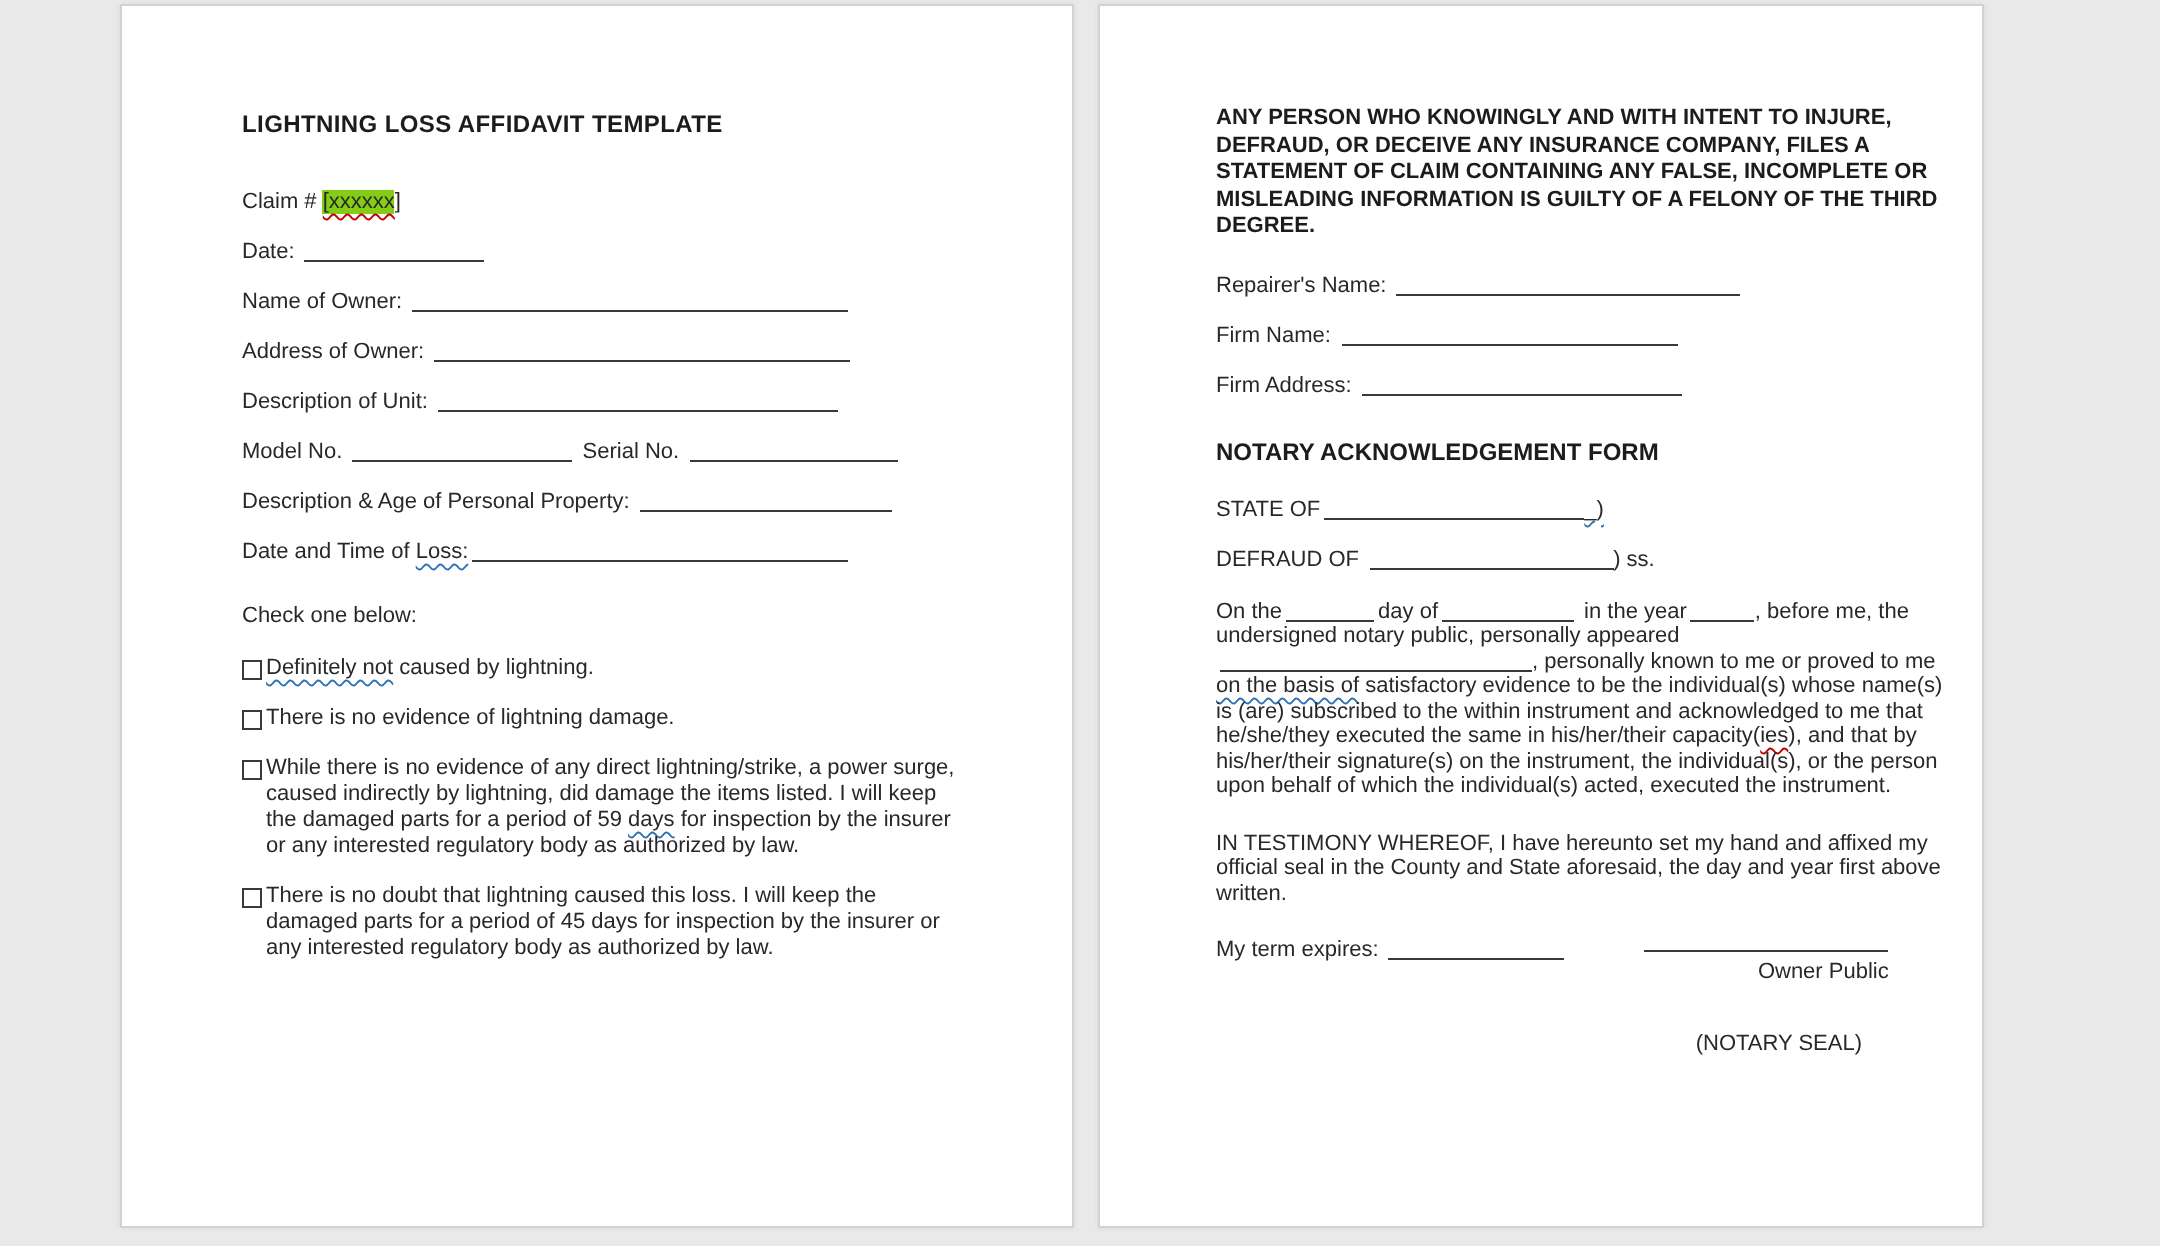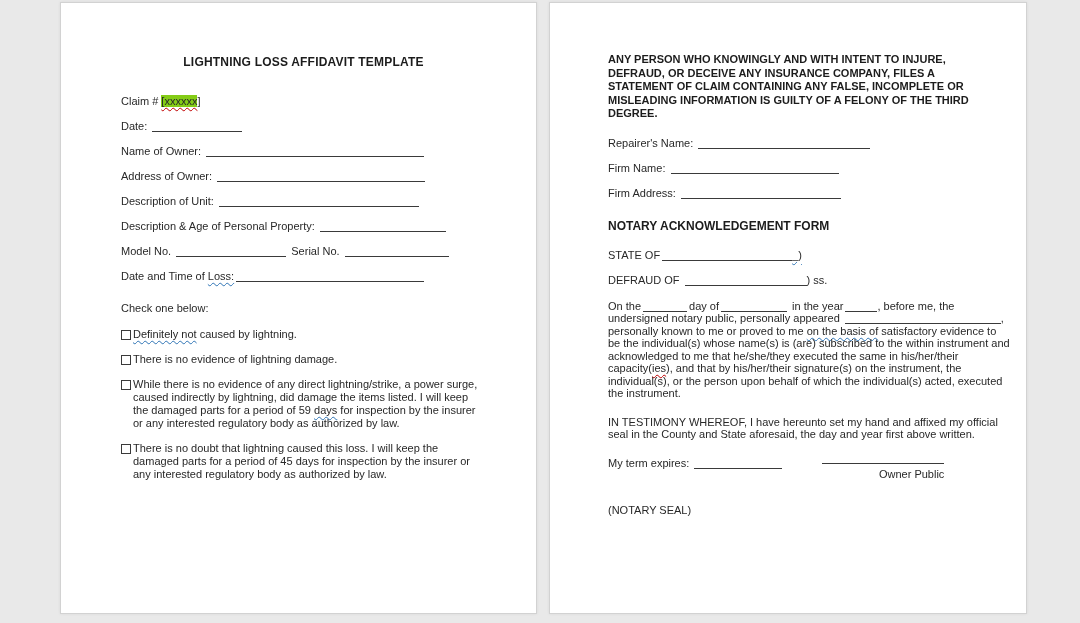--- a/index.html
+++ b/index.html
@@ -15,26 +15,25 @@
   .page {
     position:absolute;
     top:2px;
     height:612px;
     background:#ffffff;
     border:1px solid #d2d2d2;
     box-shadow:0 0 3px rgba(0,0,0,0.07);
     box-sizing:border-box;
   }
   #page1 { left:60px;  width:477px; }
-  #page2 { left:549px; width:478px; }
+  #page2 { left:549px; width:443px; }
   .inner1 { padding:52px 50px 0 60px; }
   .inner2 { padding:50px 15px 0 58px; }
 
   .doc-title {
-    text-align:center;
     font-weight:bold;
     font-size:12px;
     color:#1c1c1c;
     letter-spacing:0.2px;
     margin-bottom:26px;
   }
   .frow { margin-bottom:13px; line-height:12px; white-space:nowrap; }
   .u {
     display:inline-block;
     border-bottom:1px solid #3a3a3a;
@@ -70,21 +69,21 @@
     font-size:12px;
     color:#1c1c1c;
     margin:20px 40px 16px 0;
   }
   .para { max-width:412px; line-height:12.5px; margin-bottom:13px; }
   .sig-row { display:flex; margin-top:16px;text-align:right; }
   .sig-left { white-space:nowrap; }
   .sig-right { margin-left:38px; }
   .sig-line { display:block; width:122px; border-bottom:1px solid #3a3a3a; height:6px; }
   .sig-caption { margin-top:4px; }
-  .seal { text-align:left; padding-right:45px; margin-top:24px; }
+  .seal { text-align:right; padding-right:45px; margin-top:24px; }
 </style>
 </head>
 <body>
 
 <div class="page" id="page1">
   <div class="inner1">
     <div class="doc-title">LIGHTNING LOSS AFFIDAVIT TEMPLATE</div>
 
     <div class="frow">
       <span>Claim #</span>
@@ -102,32 +101,32 @@
     </div>
 
     <div class="frow">
       <span>Address of Owner:</span>
       <span class="u" style="width:208px"></span>
     </div>
 
     <div class="frow">
       <span>Description of Unit:</span>
       <span class="u" style="width:200px"></span>
-    </div>
-
-    <div class="frow">
-      <span>Description &amp; Age of Personal Property:</span>
-      <span class="u" style="width:126px"></span>
     </div>
 
     <div class="frow">
       <span>Model No.</span>
       <span class="u" style="width:110px"></span>
       <span>Serial No.</span>
       <span class="u" style="width:104px"></span>
+    </div>
+
+    <div class="frow">
+      <span>Description &amp; Age of Personal Property:</span>
+      <span class="u" style="width:126px"></span>
     </div>
 
 
 
     <div class="frow">
       <span>Date and Time of</span>
       <span class="wavy-blue">Loss:</span><span class="u" style="width:188px"></span>
     </div>
 
     <div class="check-label">Check one below:</div>

